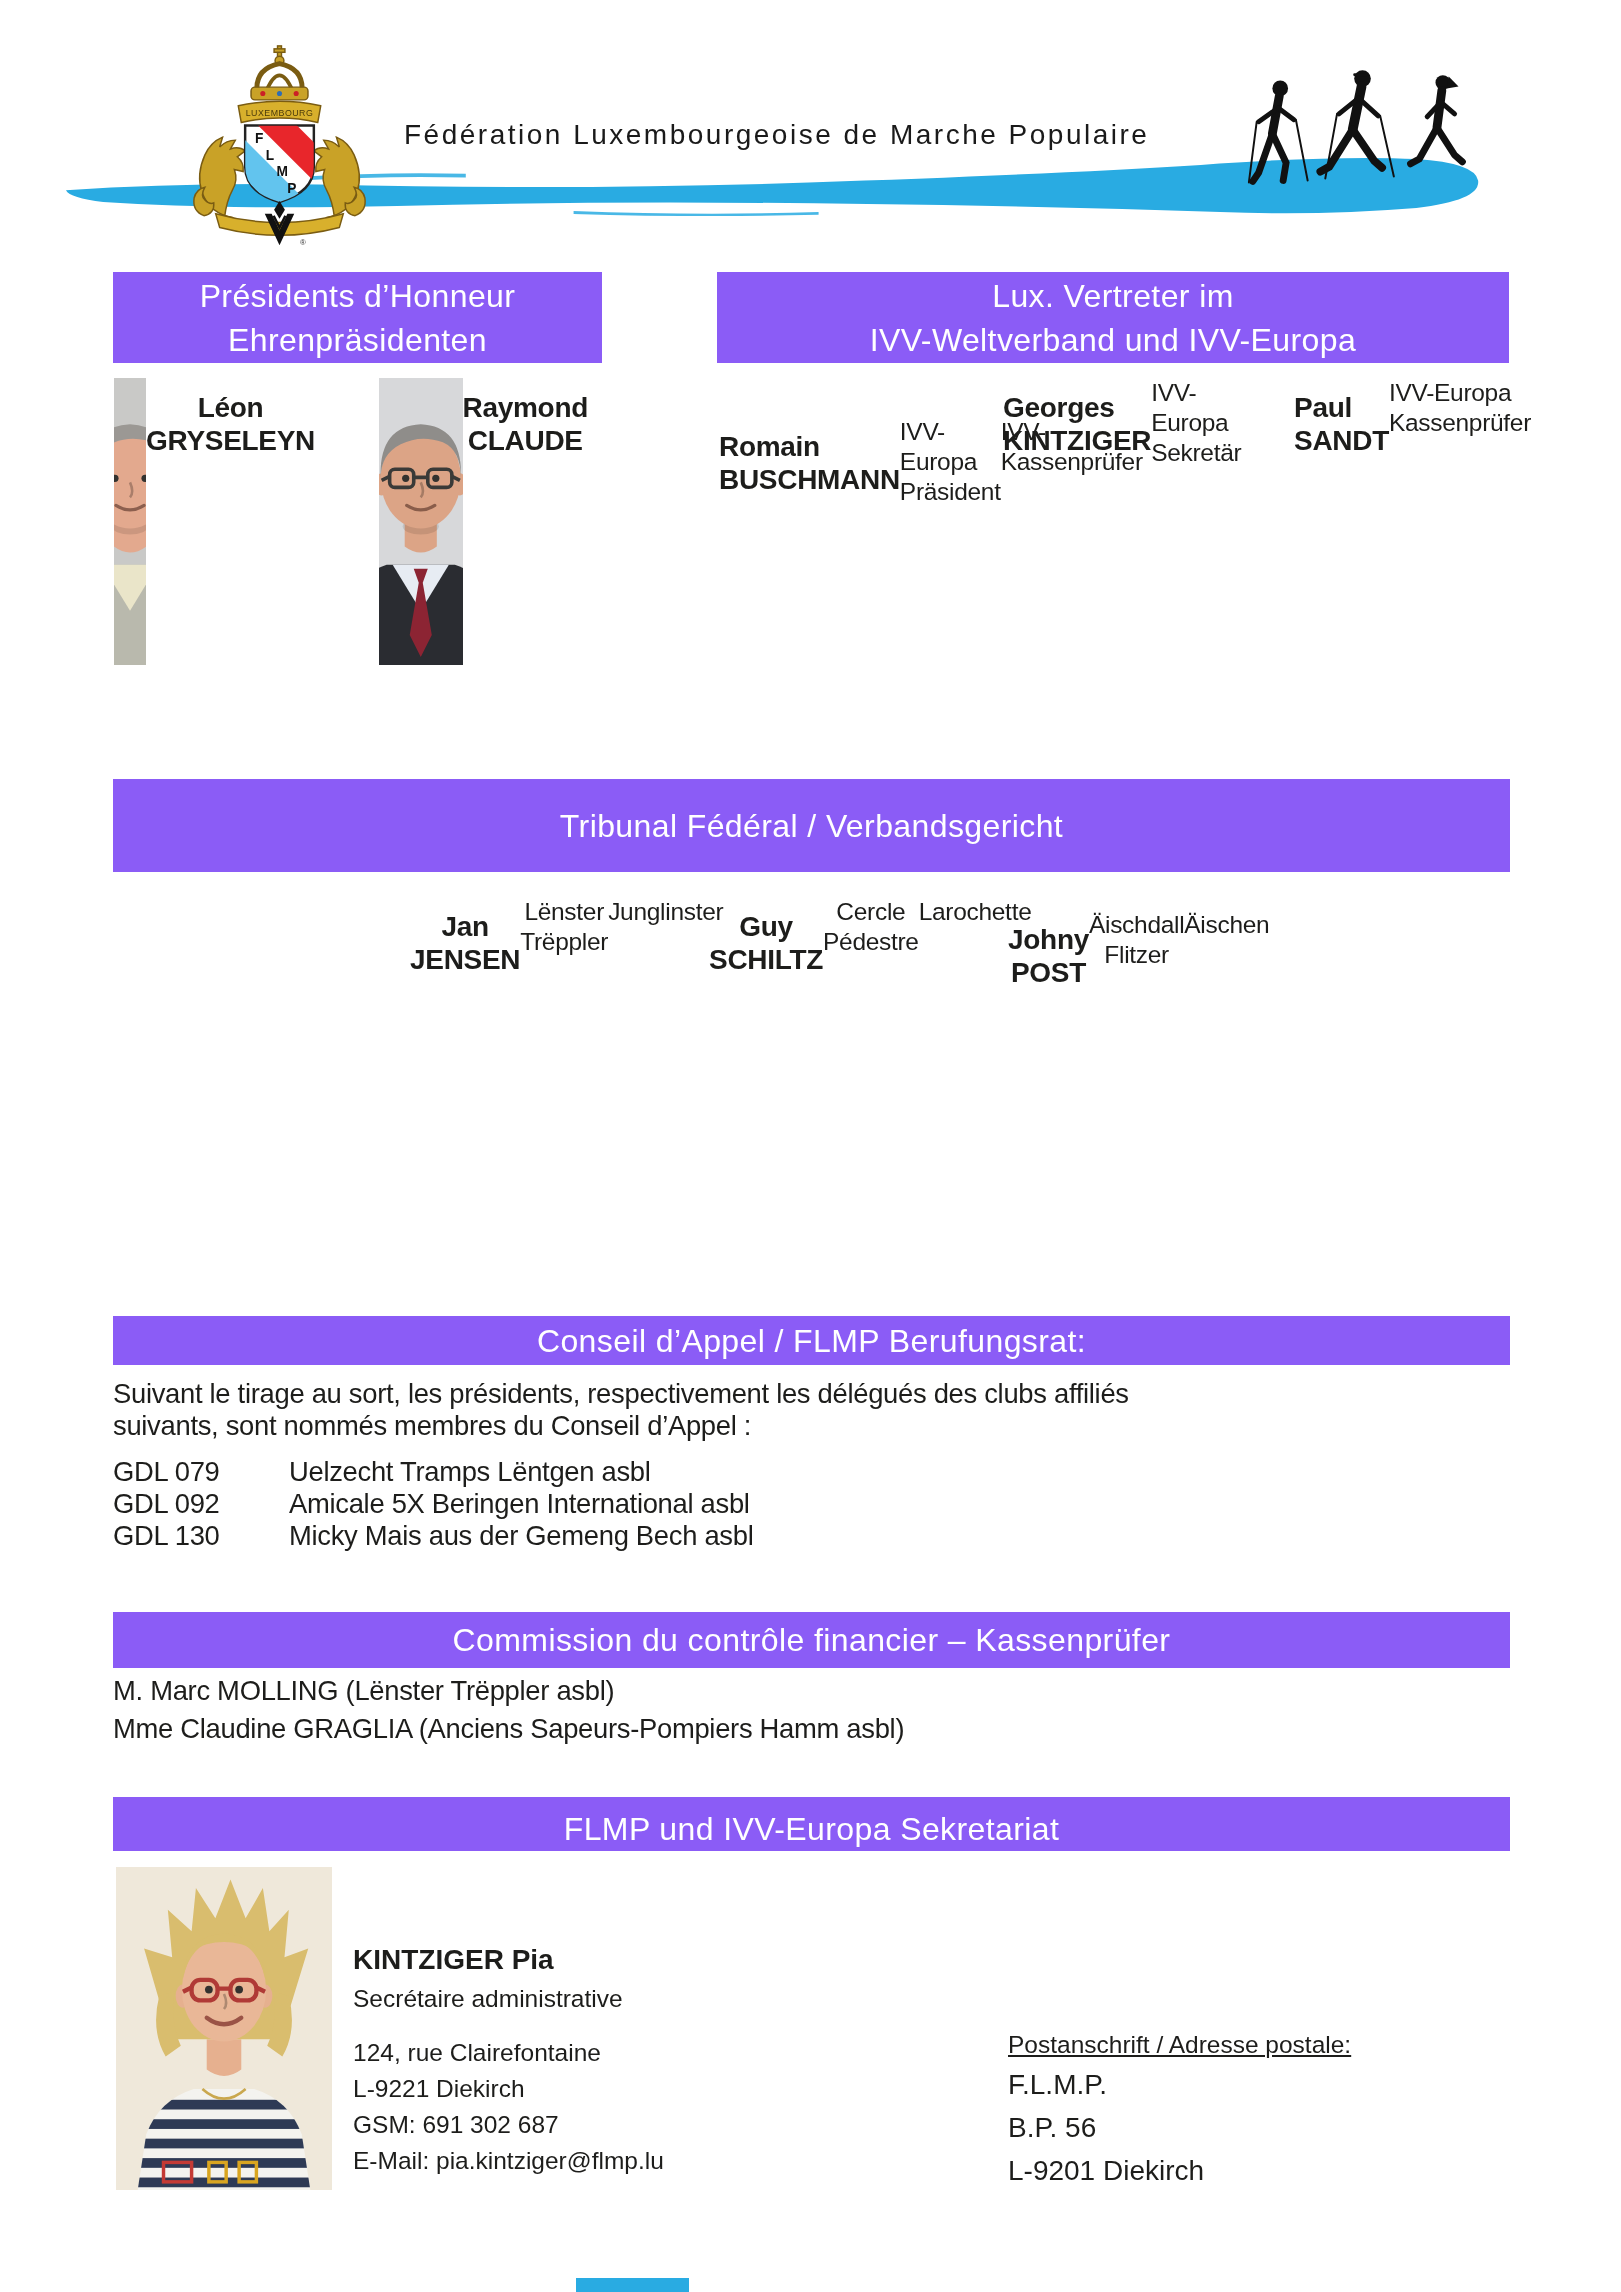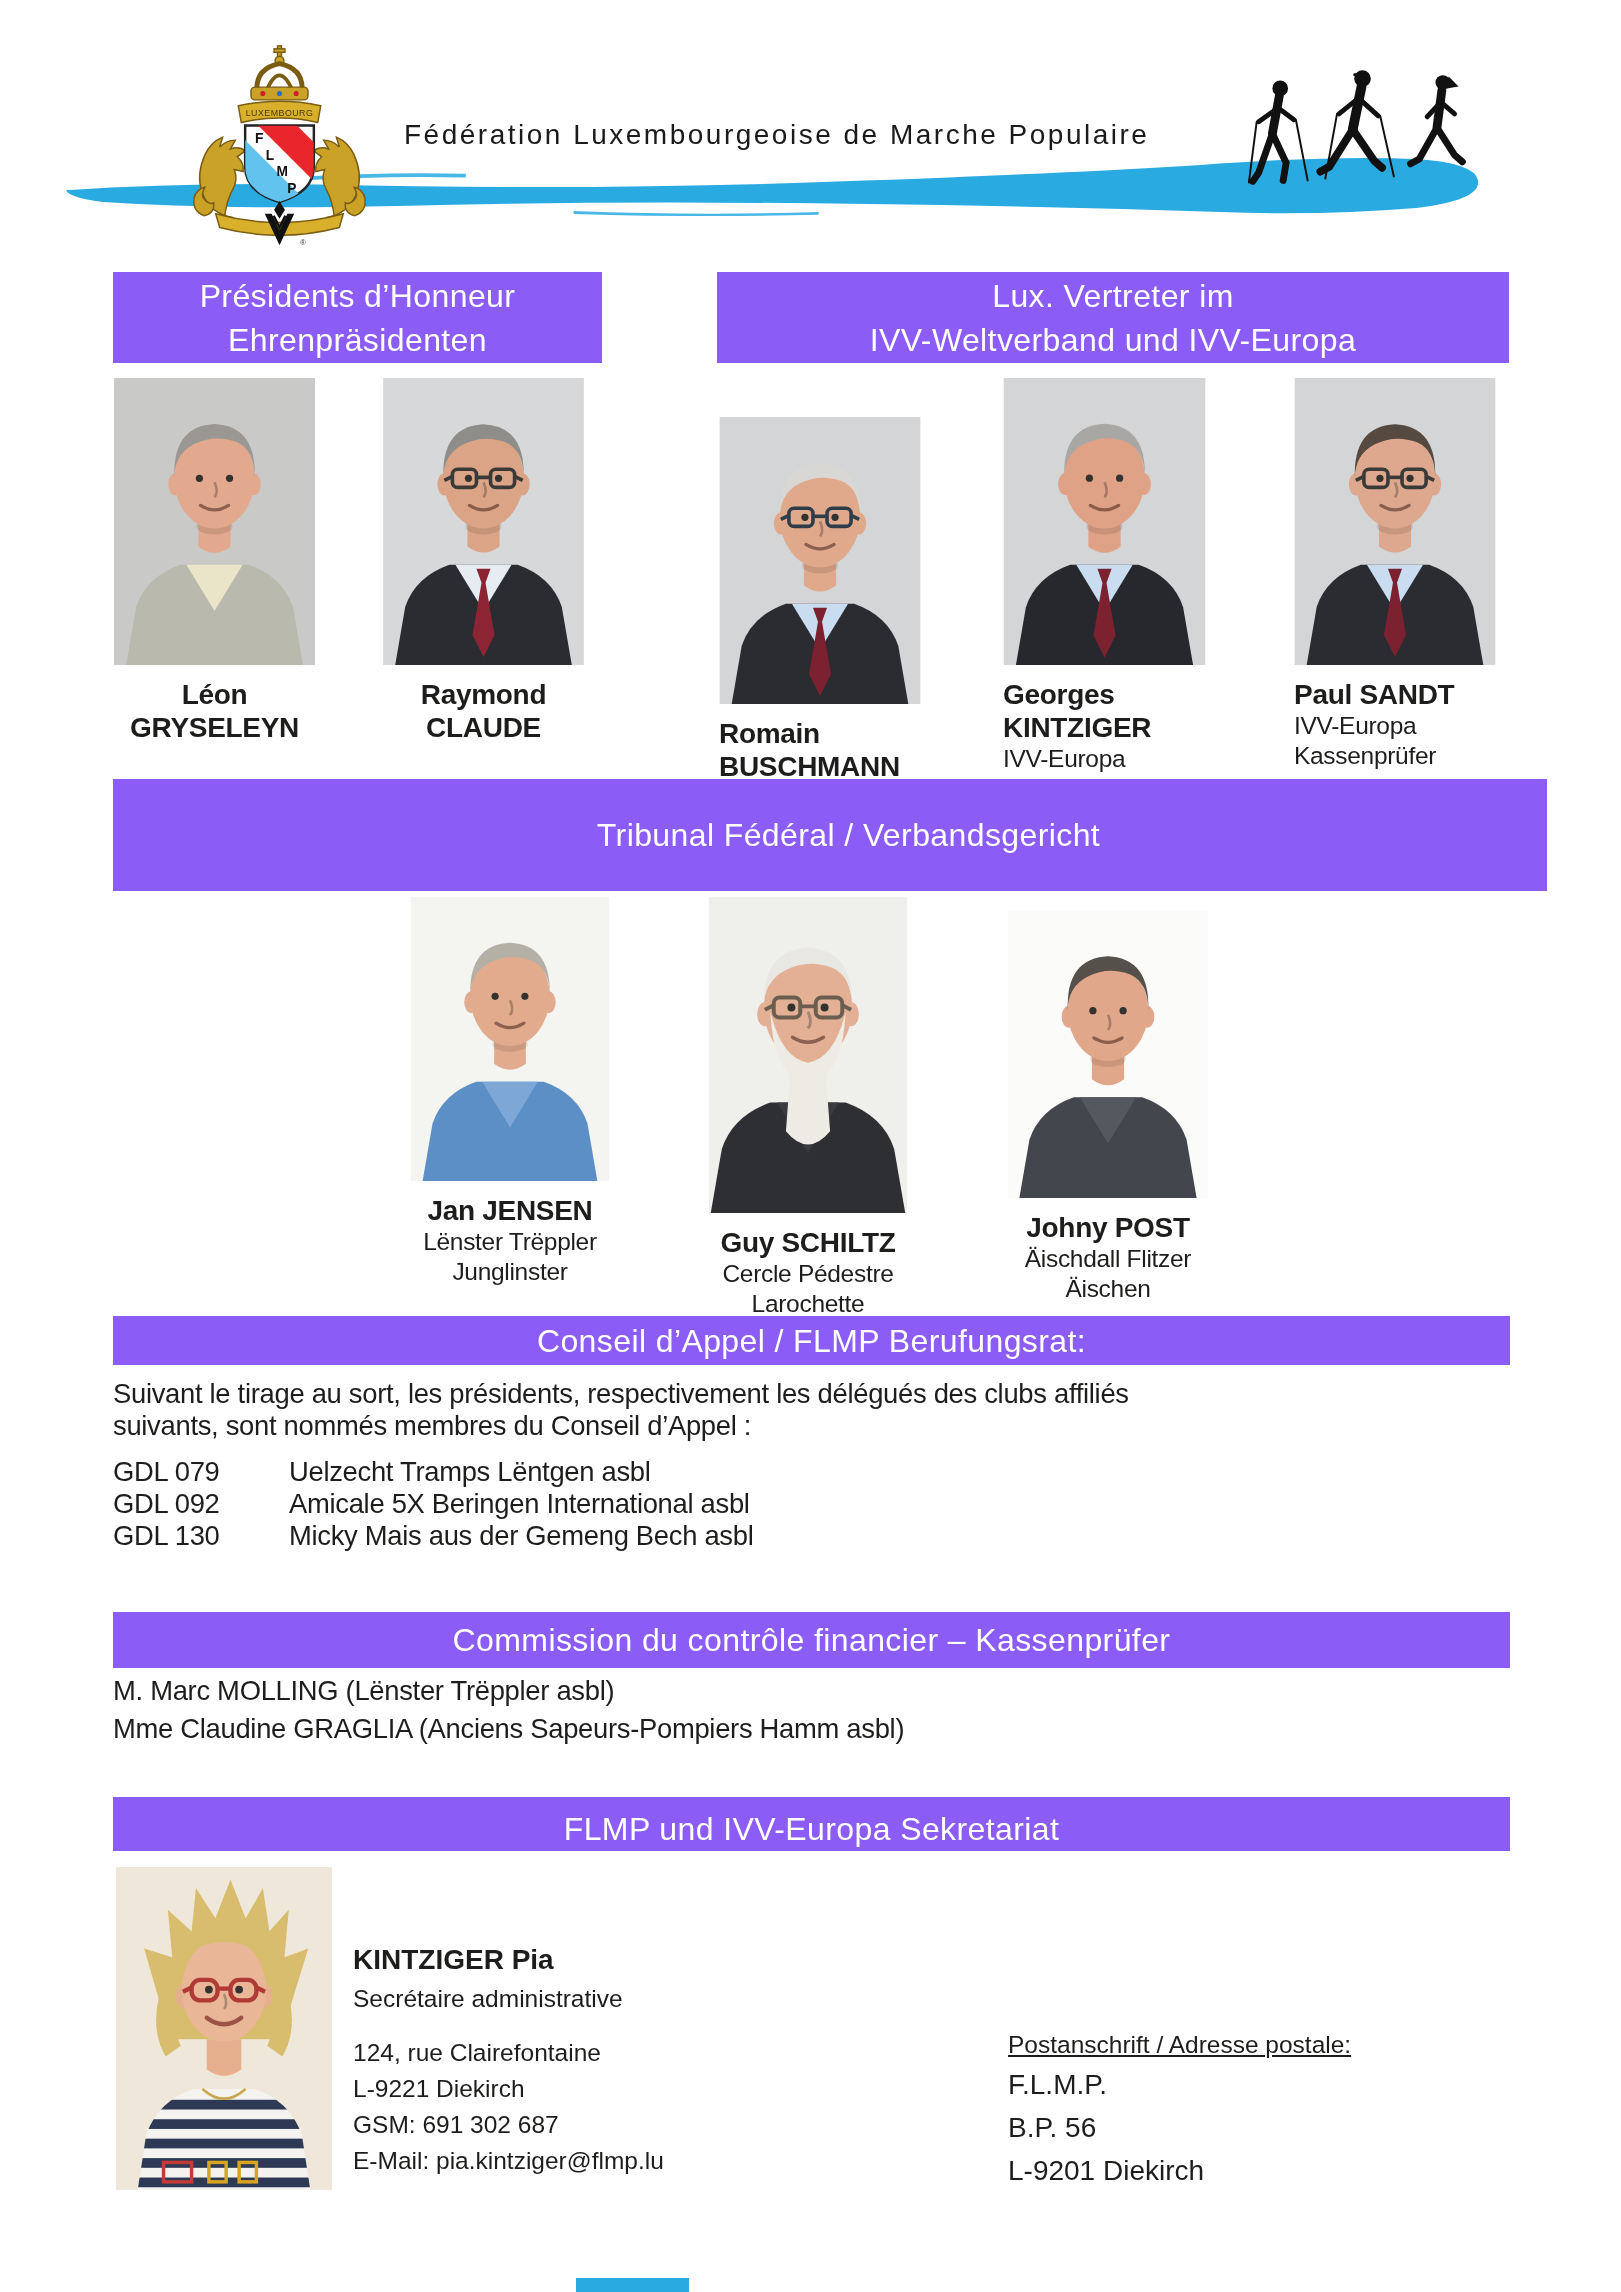--- a/index.html
+++ b/index.html
@@ -4,21 +4,21 @@
 <style>
   html,body{margin:0;padding:0;background:#888;}
   .page{position:relative;width:1621px;height:2293px;background:#ffffff;
         font-family:"Liberation Sans",sans-serif;color:#1d1d1b;overflow:hidden;margin:0 auto;}
   .abs{position:absolute;}
   
   .bar{position:absolute;background:#8b5cf6;color:#ffffff;display:flex;flex-direction:column;
        justify-content:center;align-items:center;text-align:center;letter-spacing:0.4px;}
   .bar-line{font-size:32px;line-height:44px;font-weight:400;}
   
-  .card{position:absolute;display:flex;flex-direction:column;}
+  .card{position:absolute;display:flex;}
   .photo{display:block;}
   .pname{font-weight:bold;font-size:28px;line-height:33px;margin-top:12.7px;letter-spacing:-0.3px;}
   .prole{font-size:24.5px;line-height:30px;letter-spacing:-0.3px;}
   .center{text-align:center;}
   
   .body-text{font-size:27.4px;line-height:32px;letter-spacing:-0.3px;}
   .club-row{display:flex;}
   .club-code{width:176px;flex:0 0 176px;}
   .member-line{font-size:27.4px;line-height:38px;letter-spacing:-0.3px;}
   
@@ -230,21 +230,21 @@
     <div class="prole">IVV-Europa Sekretär</div>
   </div>
   <div class="card" style="left:1294px;top:378px;width:202px;">
     <svg class="photo" width="202" height="287" viewBox="0 0 100 142" preserveAspectRatio="xMidYMid slice" style="--bg:#d4d5d7;--coat:#2a2c31;--shirt:#c9dcf0;--tie:#7c2130;--skin:#dda88d;--hair:#564a40;--glasses:#3a3a38;">
         <use href="#p-man"></use>
       </svg>
     <div class="pname">Paul SANDT</div>
     <div class="prole">IVV-Europa Kassenprüfer</div>
   </div>
 
-  <div class="bar" style="left:113px;top:779px;width:1397px;height:112px;padding-left:37px;">
+  <div class="bar" style="left:113px;top:779px;width:1397px;height:93px;">
     <div class="bar-line">Tribunal Fédéral / Verbandsgericht</div>
   </div>
 
   <div class="card center" style="left:410px;top:897px;width:200px;">
     <svg class="photo" width="200" height="284" viewBox="0 0 100 142" preserveAspectRatio="xMidYMid slice" style="--bg:#f4f4f1;--coat:#5d8fc7;--shirt:#7da7d6;--skin:#e2ab8e;--hair:#b4b0a6;">
         <use href="#p-man"></use>
       </svg>
     <div class="pname">Jan JENSEN</div>
     <div class="prole">Lënster Trëppler</div>
     <div class="prole">Junglinster</div>

